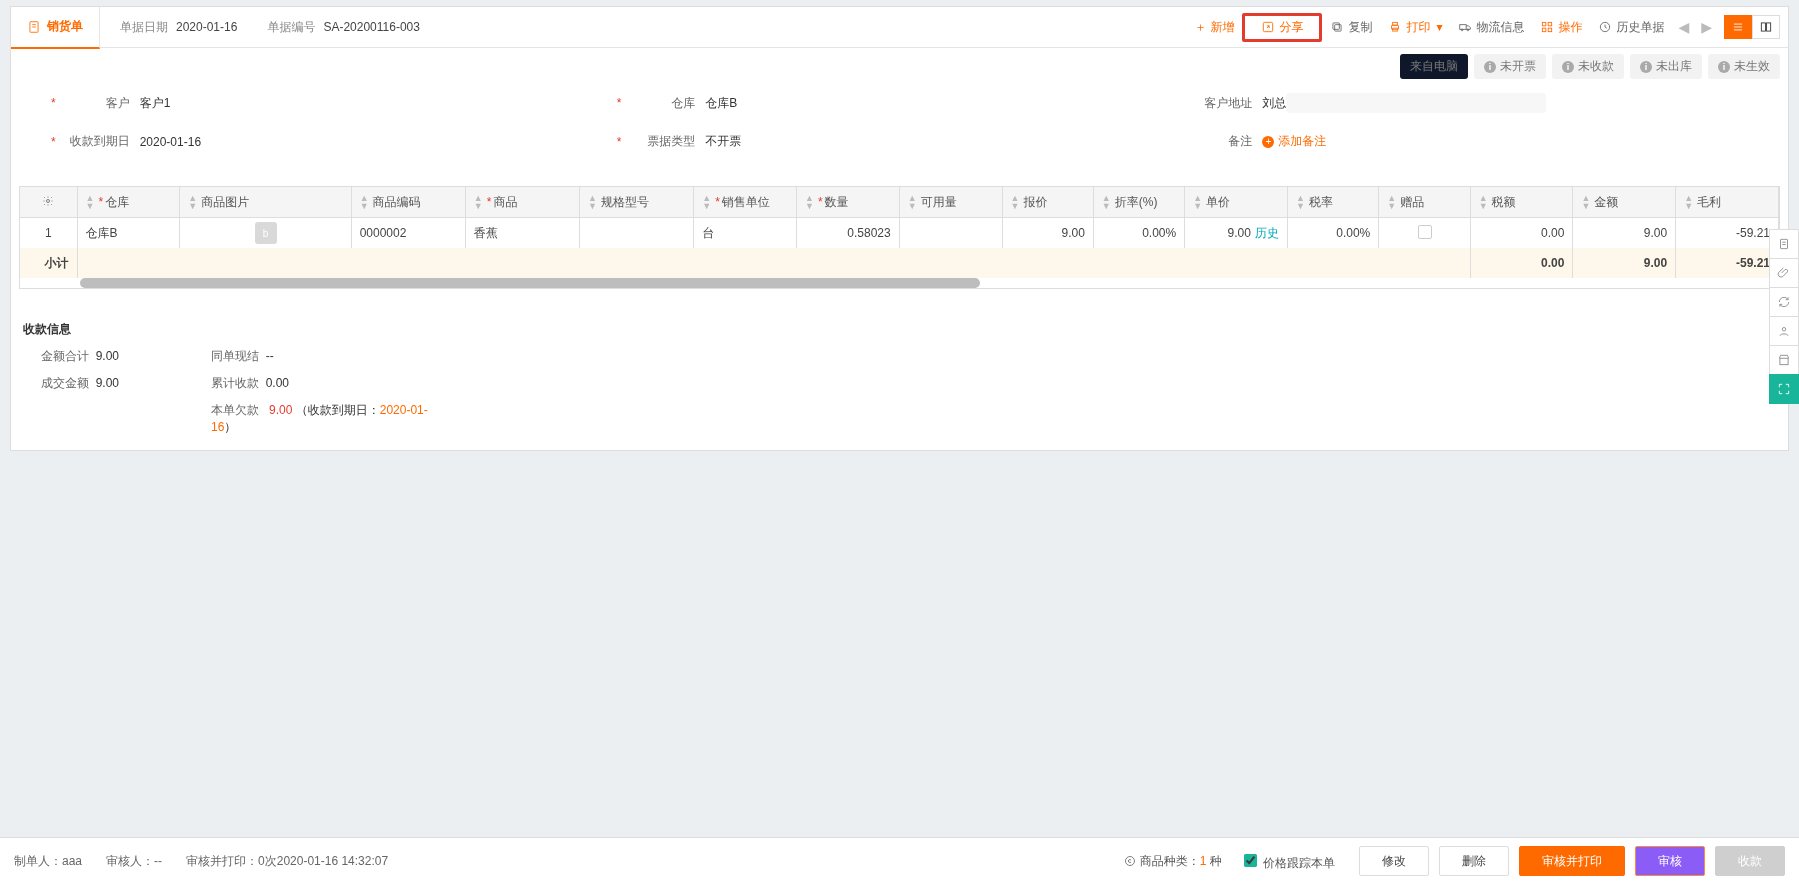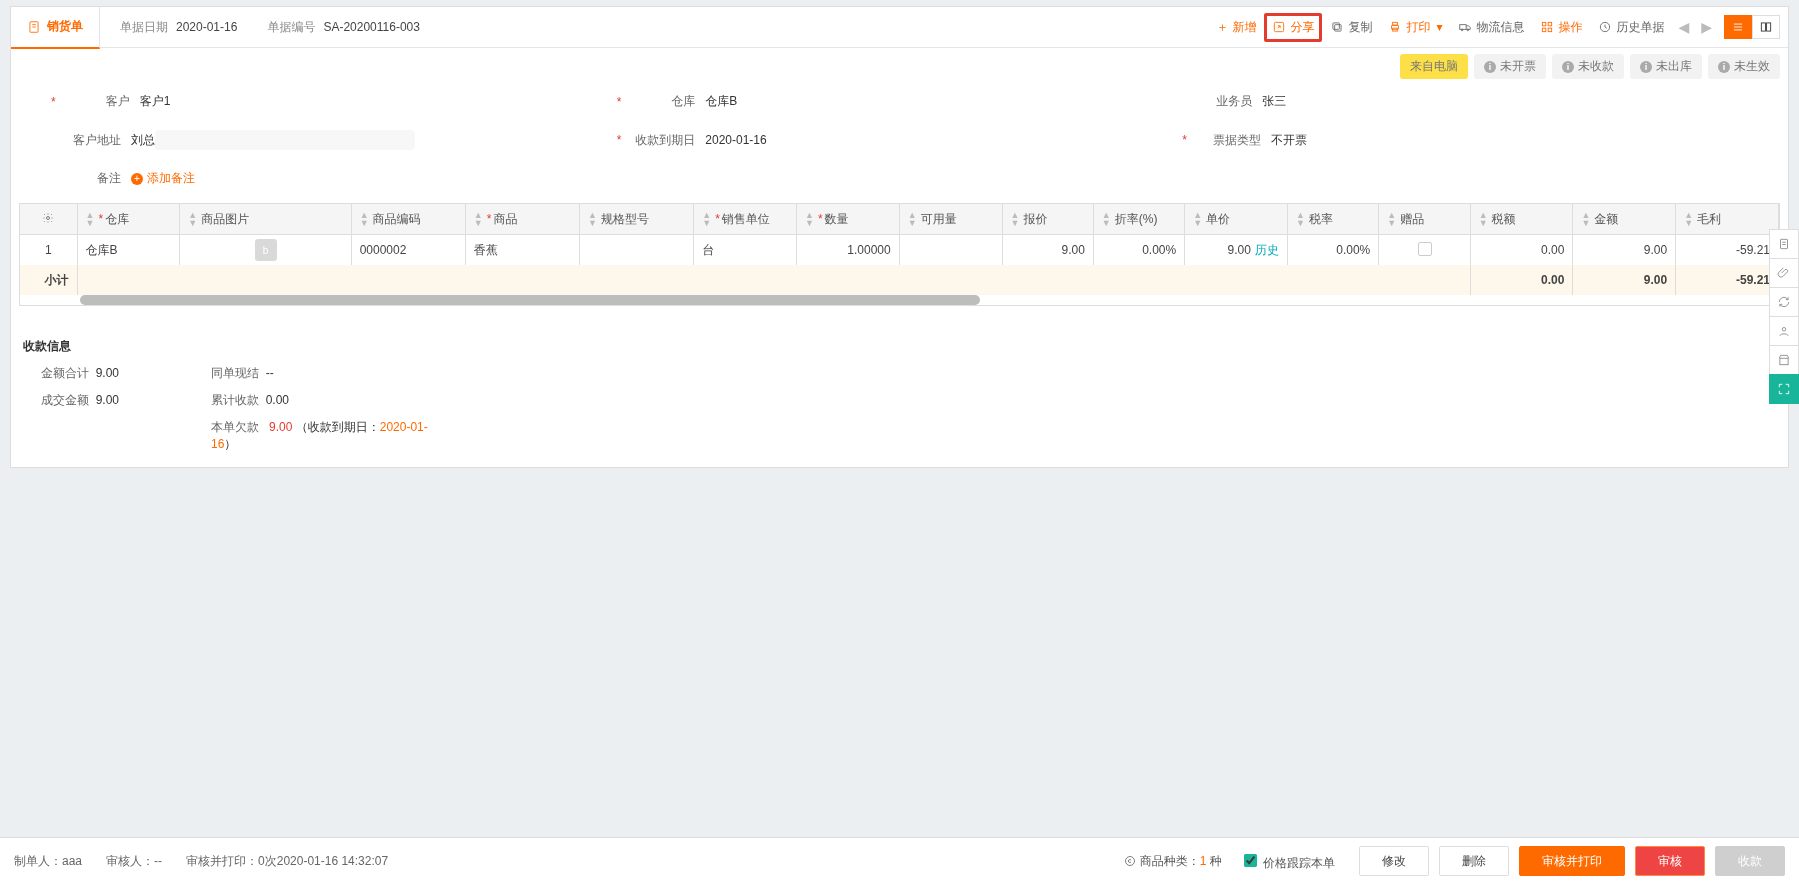--- a/index.html
+++ b/index.html
@@ -31,30 +31,30 @@
   }
   .tab svg{width:14px;height:14px;}
   .meta{display:flex;align-items:center;gap:30px;padding-left:20px;color:#666;}
   .meta .lbl{color:#888;}
   .meta .val{color:#444;margin-left:8px;}
   .header-actions{margin-left:auto;display:flex;align-items:center;gap:0;padding-right:8px;}
   .hbtn{display:flex;align-items:center;gap:4px;color:#666;padding:6px 8px;cursor:pointer;}
   .hbtn.orange{color:var(--orange);}
   .hbtn svg{width:14px;height:14px;}
   .hbtn .caret{margin-left:2px;}
-  .share-highlight{border:3px solid #e33b2e;border-radius:2px;padding:3px 5px;}
+  .share-highlight{border:3px solid #e33b2e;border-radius:2px;padding:3px 16px;}
   .nav-arrow{color:#bbb;padding:0 6px;cursor:pointer;font-size:14px;}
   .view-toggle{display:flex;margin-left:6px;}
   .vt{width:26px;height:22px;border:1px solid var(--border2);display:flex;align-items:center;justify-content:center;cursor:pointer;background:#fff;}
   .vt.active{background:var(--orange);border-color:var(--orange);color:#fff;}
   .vt svg{width:14px;height:14px;}
   
   .status-row{display:flex;justify-content:flex-end;gap:6px;padding:6px 8px 4px 8px;}
   .status{background:var(--status-btn);border-radius:3px;color:#777;padding:4px 10px;display:flex;align-items:center;gap:4px;cursor:default;}
-  .status.plain{background:#fde047;}
+  .status.plain{background:#0f172a;}
   .status .info-ic{width:12px;height:12px;border-radius:50%;background:#aaa;color:#fff;display:inline-flex;align-items:center;justify-content:center;font-size:9px;font-weight:bold;}
   
   .form{padding:10px 40px 16px 40px;display:grid;grid-template-columns: 1fr 1fr 1fr;row-gap:20px;}
   .fld{display:flex;align-items:center;}
   .fld .req{color:#e33b2e;margin-right:4px;}
   .fld .flabel{color:#666;min-width:70px;text-align:right;display:inline-block;margin-right:10px;}
   .fld .fval{color:#333;}
   .addr-blur{background:#f7f7f7;border-radius:3px;width:260px;height:20px;display:inline-block;}
   .add-remark{color:var(--orange);cursor:pointer;display:inline-flex;align-items:center;gap:4px;}
   .add-remark .plus{width:12px;height:12px;border-radius:50%;background:var(--orange);color:#fff;display:inline-flex;align-items:center;justify-content:center;font-size:10px;line-height:1;}
@@ -96,21 +96,21 @@
     display:flex;align-items:center;padding:0 14px;gap:24px;
   }
   .footer .left{display:flex;justify-content:flex-end;line-height:16px;color:#666;}
   .footer .left .row1{display:flex;gap:24px;}
   .footer .mid{margin-left:auto;display:flex;align-items:center;gap:18px;color:#555;}
   .footer .mid .orange-num{color:var(--orange);}
   .footer .mid .chk2{accent-color:#18b59b;}
   .footer .btns{display:flex;gap:10px;}
   .btn{height:30px;padding:0 22px;border:1px solid var(--border2);background:#fff;color:#444;border-radius:2px;cursor:pointer;font-size:12px;}
   .btn.primary{background:var(--orange);border-color:var(--orange);color:#fff;}
-  .btn.secondary{background:#ef4444;border-color:#ff8a3d;color:#fff;}
+  .btn.secondary{background:#8b5cf6;border-color:#ff8a3d;color:#fff;}
   .btn.disabled{background:#cfcfcf;border-color:#cfcfcf;color:#fff;cursor:not-allowed;}
   
   .ic path,.ic rect,.ic line,.ic circle,.ic polyline,.ic polygon{fill:none;stroke:currentColor;stroke-width:1.5;}
 </style>
 </head>
 <body>
 
 <div class="page">
   <div class="card">
 
@@ -228,24 +228,20 @@
     <div class="form">
       <div class="fld">
         <span class="req">*</span>
           <span class="flabel">客户</span>
         <span class="fval">客户1</span>
       </div>
       <div class="fld">
         <span class="req">*</span>
           <span class="flabel">仓库</span>
         <span class="fval">仓库B</span>
-      </div>
-      <div class="fld">
-        <span class="flabel">业务员</span>
-        <span class="fval">张三</span>
       </div>
 
       <div class="fld">
         <span class="flabel">客户地址</span>
         <span class="fval">刘总</span>
         <span class="addr-blur"></span>
       </div>
       <div class="fld">
         <span class="req">*</span>
           <span class="flabel">收款到期日</span>
@@ -321,21 +317,21 @@
             <td>仓库B</td>
             <td>
                 <div class="img-cell">
                   <div class="img-ph">b</div>
                 </div>
               </td>
             <td>0000002</td>
             <td>香蕉</td>
             <td></td>
             <td>台</td>
-            <td class="num">1.00000</td>
+            <td class="num">0.58023</td>
             <td class="num"></td>
             <td class="num">9.00</td>
             <td class="num">0.00%</td>
             <td class="num">
               <span>9.00</span><span class="hist-link">历史</span>
             </td>
             <td class="num">0.00%</td>
             <td style="text-align:center"><input type="checkbox" class="chk" style=""></td>
             <td class="num">0.00</td>
             <td class="num">9.00</td>

